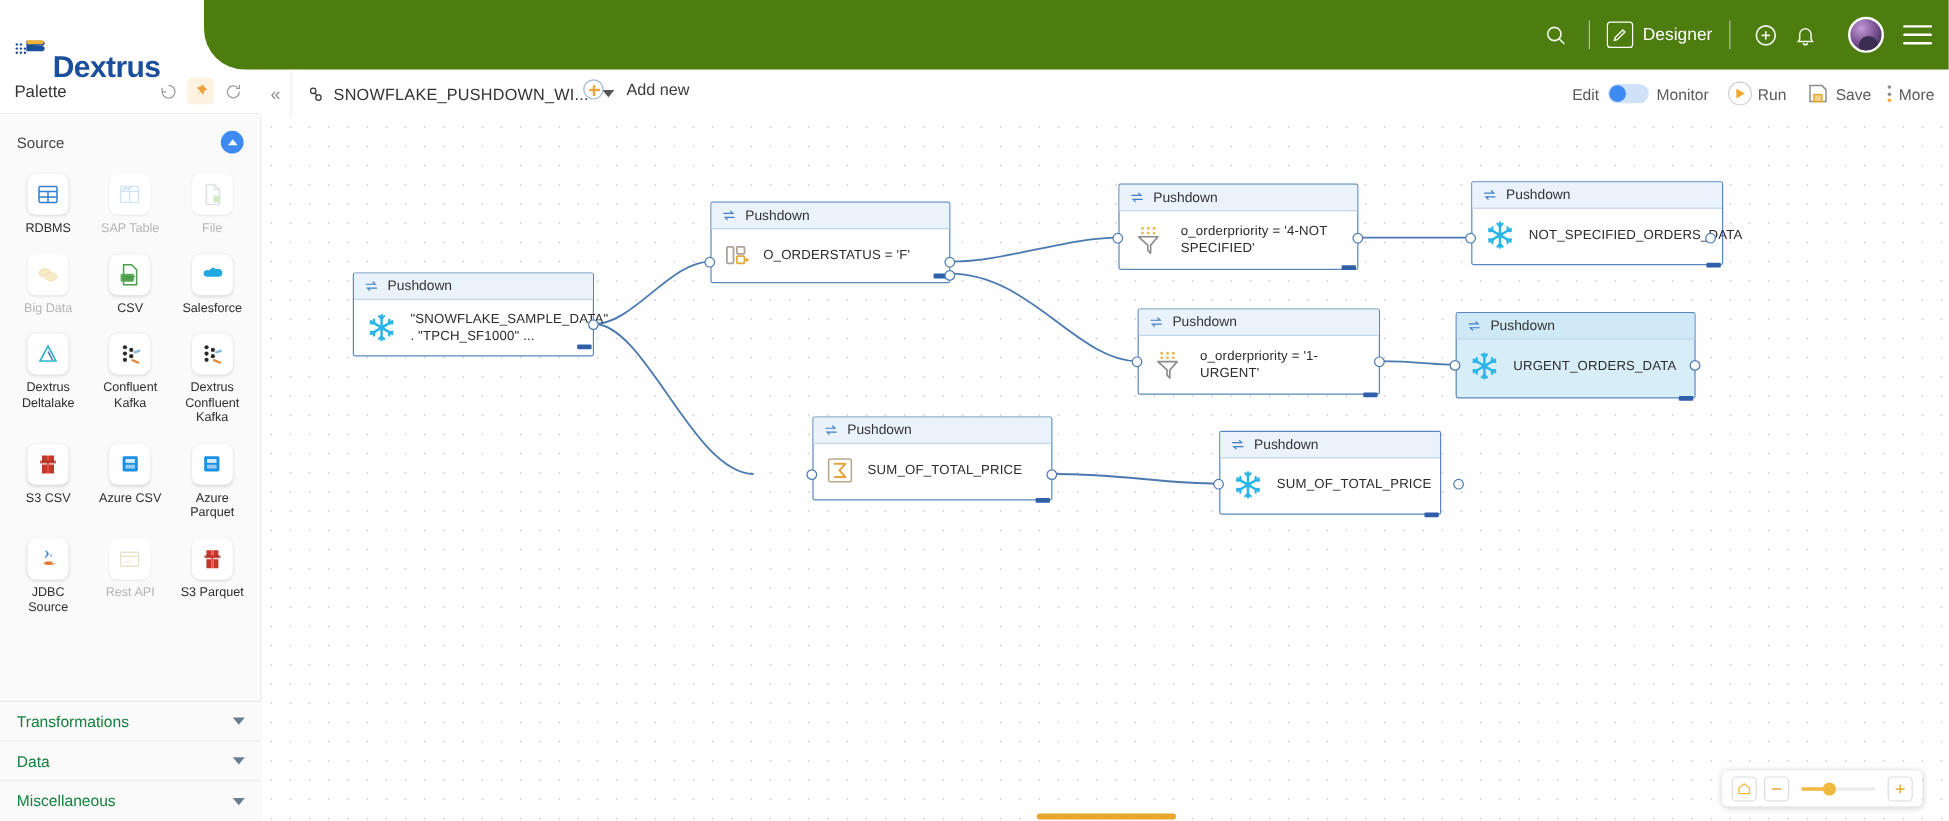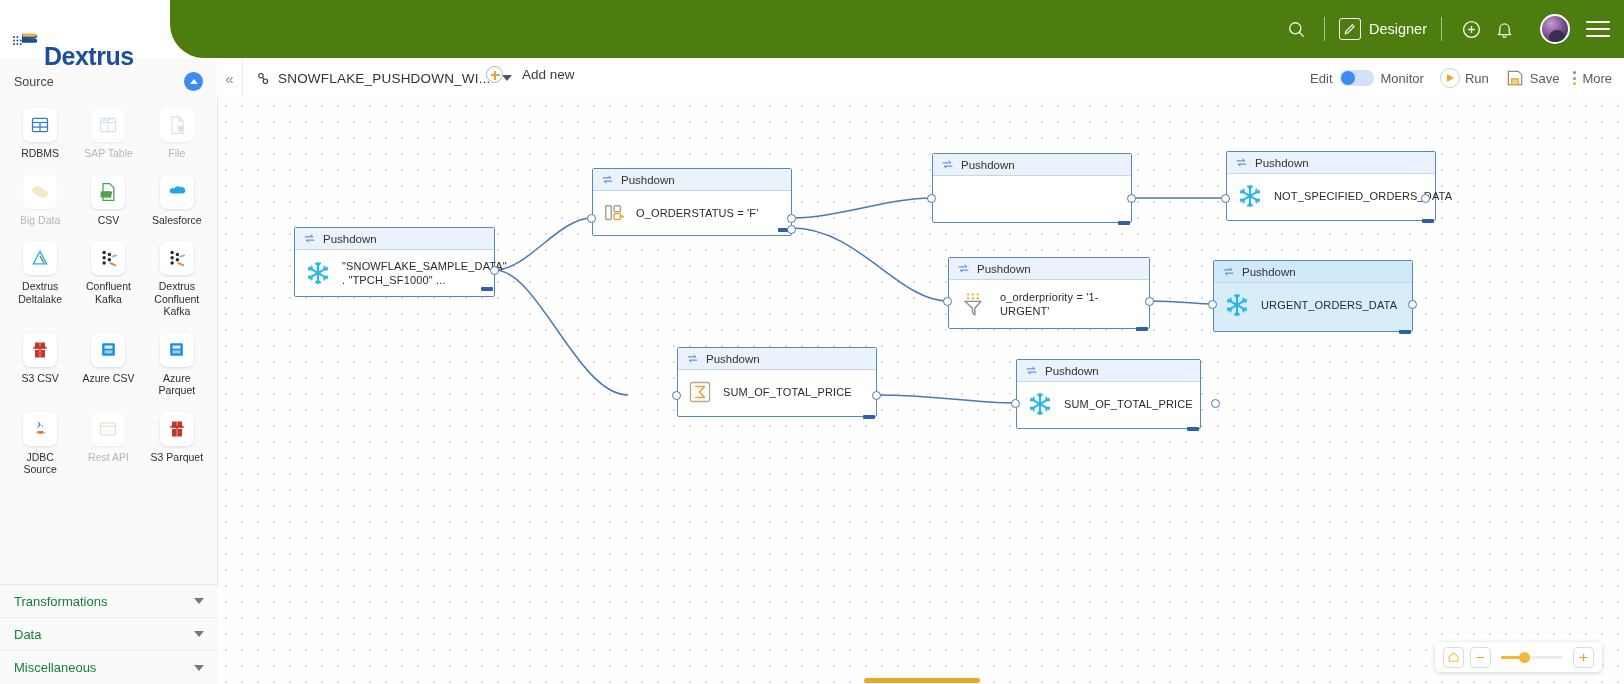--- a/index.html
+++ b/index.html
@@ -242,20 +242,40 @@
       <span class="kebab">
           <i></i>
           <i></i>
           <i></i>
         </span>
       <span class="rt-lbl" style="margin-left:6px;">More</span>
     </div>
   </div>
 
   <div class="palette">
+    <div class="pal-head">
+      <span class="pal-title">Palette</span>
+      <span class="pal-ic">
+        <svg width="15" height="15" viewBox="0 0 24 24" fill="none" stroke="currentColor" stroke-width="1.7">
+          <path d="M3.5 12a8.5 8.5 0 108.5-8.5"></path>
+            <polyline points="3.5,6.5 3.5,12 9,12"></polyline>
+        </svg>
+      </span>
+      <span class="pal-ic active">
+        <svg width="14" height="14" viewBox="0 0 24 24" fill="currentColor">
+          <path d="M14 2l8 8-4 1-2 6-5-5-5 6 6-6-5-5 6-2z"></path>
+        </svg>
+      </span>
+      <span class="pal-ic">
+        <svg width="15" height="15" viewBox="0 0 24 24" fill="none" stroke="currentColor" stroke-width="1.7">
+          <path d="M20 12a8 8 0 11-2.6-5.9"></path>
+            <polyline points="20,3 20,7.5 15.5,7.5"></polyline>
+        </svg>
+      </span>
+    </div>
 
     <div class="sec-head">
       <span class="sec-title">Source</span>
       <span class="chev-circle">
           <span class="c"></span>
         </span>
     </div>
 
     <div class="grid" id="pal-grid">
         <div class="pitem">
@@ -509,20 +529,36 @@
         <div class="node" style="left: 714px; top: 55px; width: 200px; min-height: 70px;">
           <div class="nhead">
             <span style="display:flex;">
               <svg width="13" height="13" viewBox="0 0 24 24" fill="none" stroke="#3f7ec4" stroke-width="1.8" stroke-linecap="round">
                 <path d="M4 9h14l-3.5-3.5"></path>
                 <path d="M20 15H6l3.5 3.5"></path>
               </svg>
             </span>
             <span class="ht">Pushdown</span>
           </div>
+          <div class="nbody">
+            <span style="display:flex;flex:0 0 auto;">
+              <svg width="30" height="30" viewBox="0 0 28 28">
+                <g fill="#e8b84b">
+                  <circle cx="8.5" cy="5" r="1.1"></circle>
+                  <circle cx="13" cy="5" r="1.1"></circle>
+                  <circle cx="17.5" cy="5" r="1.1"></circle>
+                  <circle cx="8.5" cy="8.6" r="1.1"></circle>
+                  <circle cx="13" cy="8.6" r="1.1"></circle>
+                  <circle cx="17.5" cy="8.6" r="1.1"></circle>
+                </g>
+                <path d="M5.5 11.5h15L14.8 18v6.2l-2.2-2.1V18z" fill="none" stroke="#8c8c8c" stroke-width="1.3" stroke-linejoin="round"></path>
+              </svg>
+            </span>
+            <span class="txt">o_orderpriority = '4-NOT SPECIFIED'</span>
+          </div>
         </div>
         <div class="tail" style="left: 900px; top: 123px;"></div>
         <div class="port" style="left: 709px; top: 96px;"></div>
         <div class="port" style="left: 909px; top: 96px;"></div>
         <div class="node" style="left: 1008px; top: 53px; width: 210px; min-height: 70px;">
           <div class="nhead">
             <span style="display:flex;">
               <svg width="13" height="13" viewBox="0 0 24 24" fill="none" stroke="#3f7ec4" stroke-width="1.8" stroke-linecap="round">
                 <path d="M4 9h14l-3.5-3.5"></path>
                 <path d="M20 15H6l3.5 3.5"></path>

